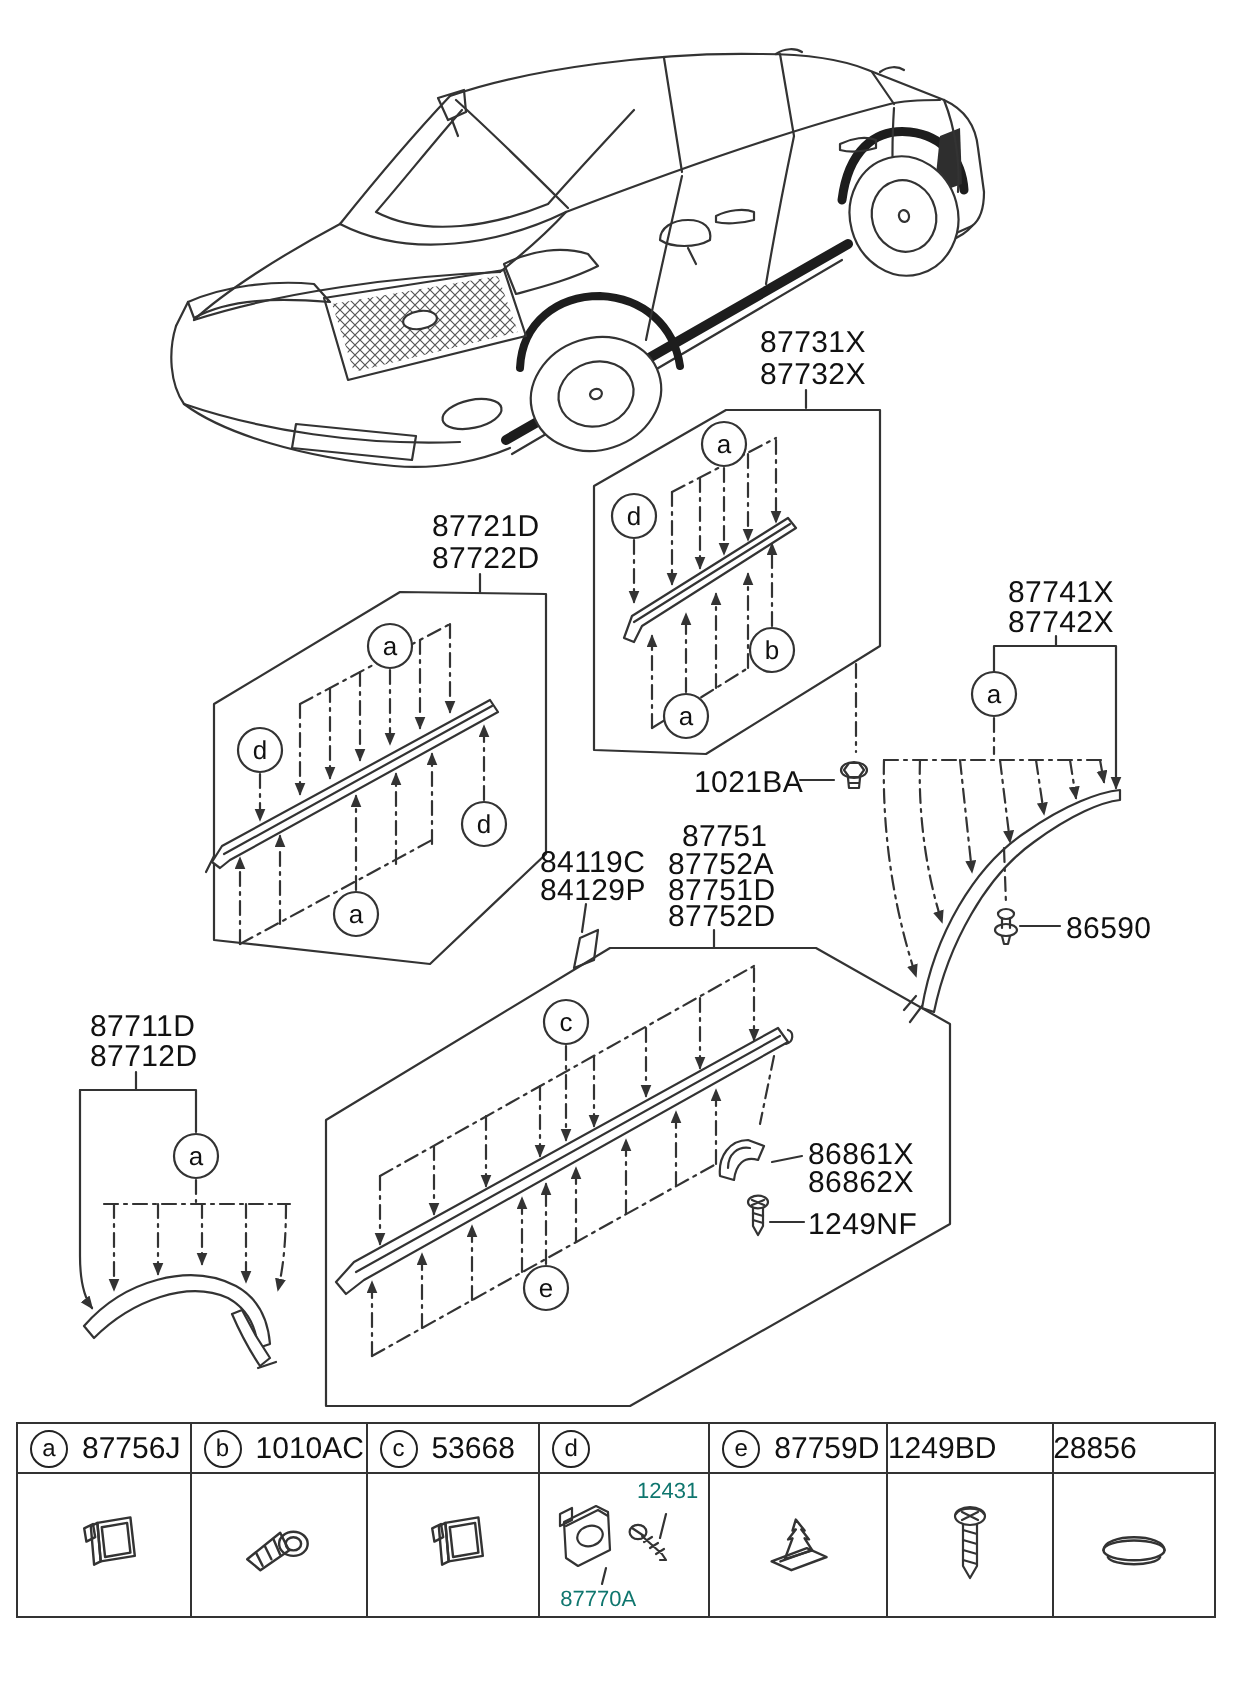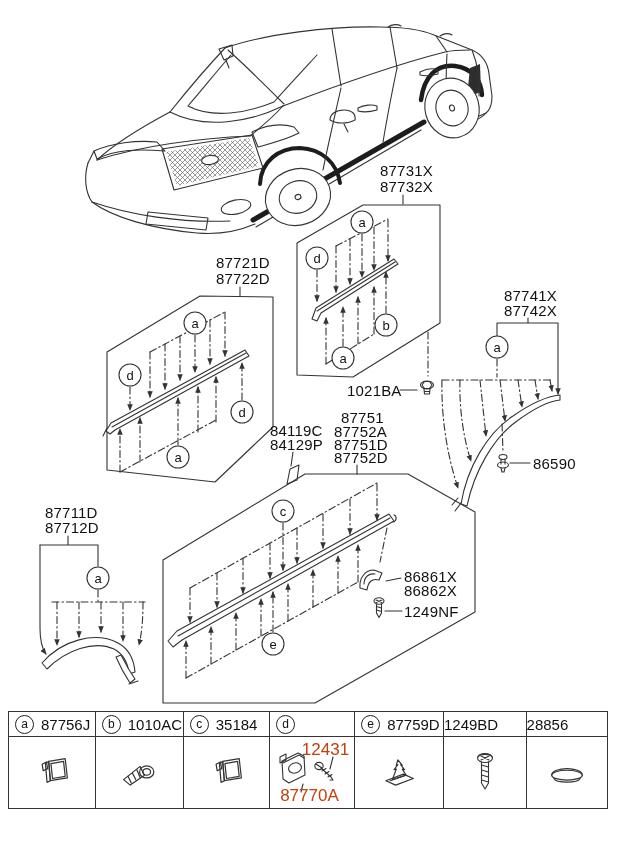--- a/index.html
+++ b/index.html
@@ -15,21 +15,21 @@
   .wh{fill:#fff;}
   
   #legend{position:absolute;left:8px;top:711px;border-collapse:collapse;table-layout:fixed;}
   #legend td{border:1.5px solid #333;padding:0;vertical-align:middle;background:#fff;}
   .hcell{display:flex;align-items:center;gap:7px;padding-left:6px;font-size:15px;color:#111;height:24px;}
   .hcell.center{justify-content:flex-start;padding-left:0;}
   .circ{display:inline-flex;width:17px;height:17px;border:1.3px solid #222;border-radius:50%;
         align-items:center;justify-content:center;font-size:12px;flex:0 0 auto;background:#fff;}
   .bcell{height:71px;text-align:center;position:relative;}
   .bcell svg{margin:0 auto;}
-  .dlab{position:absolute;font-size:17px;color:#c2410c;white-space:nowrap;}
+  .dlab{position:absolute;font-size:11px;color:#0f766e;white-space:nowrap;}
 </style>
 </head>
 <body>
 
 <div id="stage">
 <svg width="620" height="710" viewBox="0 0 620 710">
   <defs>
     <marker id="arr" markerWidth="8" markerHeight="8" refX="5.2" refY="2.5" orient="auto">
       <path d="M0,0 L6,2.5 L0,5 Z" fill="#333" stroke="none"></path>
     </marker>
@@ -319,21 +319,21 @@
           </td>
     <td>
             <div class="hcell">
               <span class="circ">b</span>
               <span>1010AC</span>
             </div>
           </td>
     <td>
             <div class="hcell">
               <span class="circ">c</span>
-              <span>35184</span>
+              <span>53668</span>
             </div>
           </td>
     <td>
             <div class="hcell">
               <span class="circ">d</span>
             </div>
           </td>
     <td>
             <div class="hcell">
               <span class="circ">e</span>

